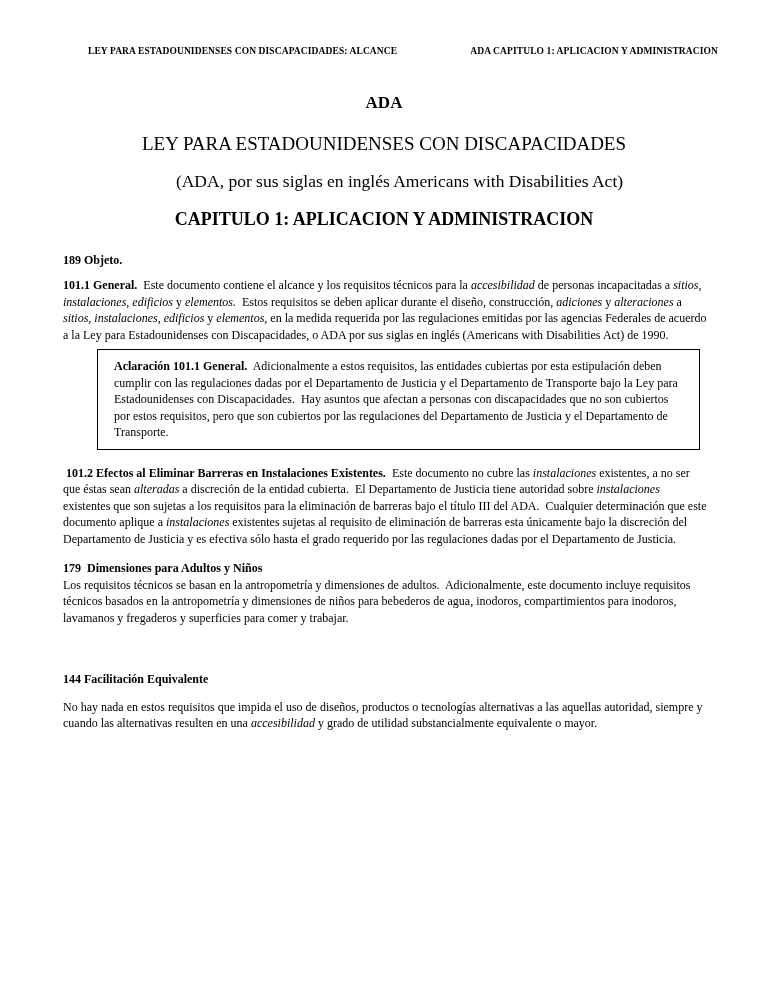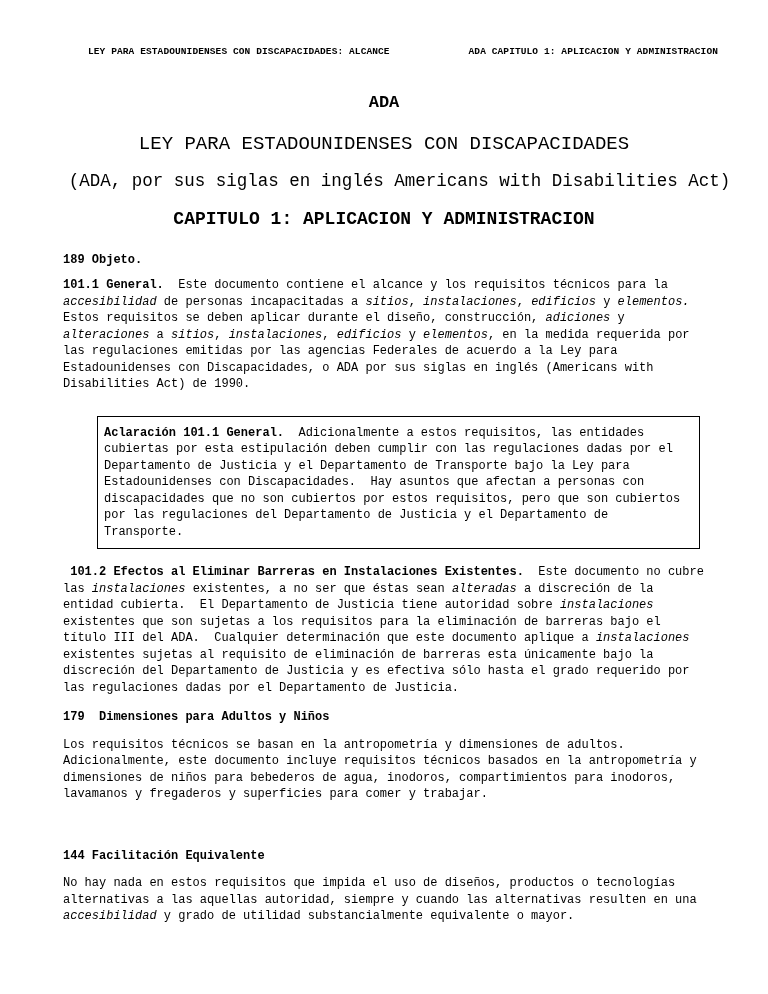--- a/index.html
+++ b/index.html
@@ -2,21 +2,21 @@
 <html><head>
 <meta charset="utf-8">
 <style>
   html, body { margin: 0; padding: 0; background: #ffffff; }
   .page {
     position: relative;
     width: 768px;
     height: 944px;
     background: #ffffff;
     color: #000000;
-    font-family: Liberation Mono, monospace;
+    font-family: Liberation Serif, serif;
     overflow: hidden;
     box-sizing: border-box;
   }
   .running-header {
     display: flex;
     justify-content: space-between;
     padding: 46px 50px 0 88px;
     font-size: 9.5px;
     font-weight: bold;
     line-height: 11px;
@@ -32,27 +32,27 @@
     font-size: 12px;
     line-height: 16.5px;
     text-align: left;
   }
   .section-heading { font-weight: bold; white-space: pre-wrap; }
   .h-101 { margin-top: 22px; }
   .para { white-space: pre-wrap; }
   .p-101-1 { margin-top: 9px; }
   .clarif-box {
     border: 1px solid #000000;
-    margin: 23px 8px 0 34px;
-    padding: 8px 6px;
+    margin: 6px 8px 0 34px;
+    padding: 8px 16px;
     white-space: pre-wrap;
   }
   .p-101-2 { margin-top: 15px; }
   .h-102 { margin-top: 13px; }
-  .p-102 { margin-top: 11px; }
+  .p-102 { }
   .h-103 { margin-top: 45px; }
   .p-103 { margin-top: 11px; }
 </style>
 </head>
 <body>
 
 <div class="page">
 
   <div class="running-header">
     <span>LEY PARA ESTADOUNIDENSES CON DISCAPACIDADES: ALCANCE</span>

